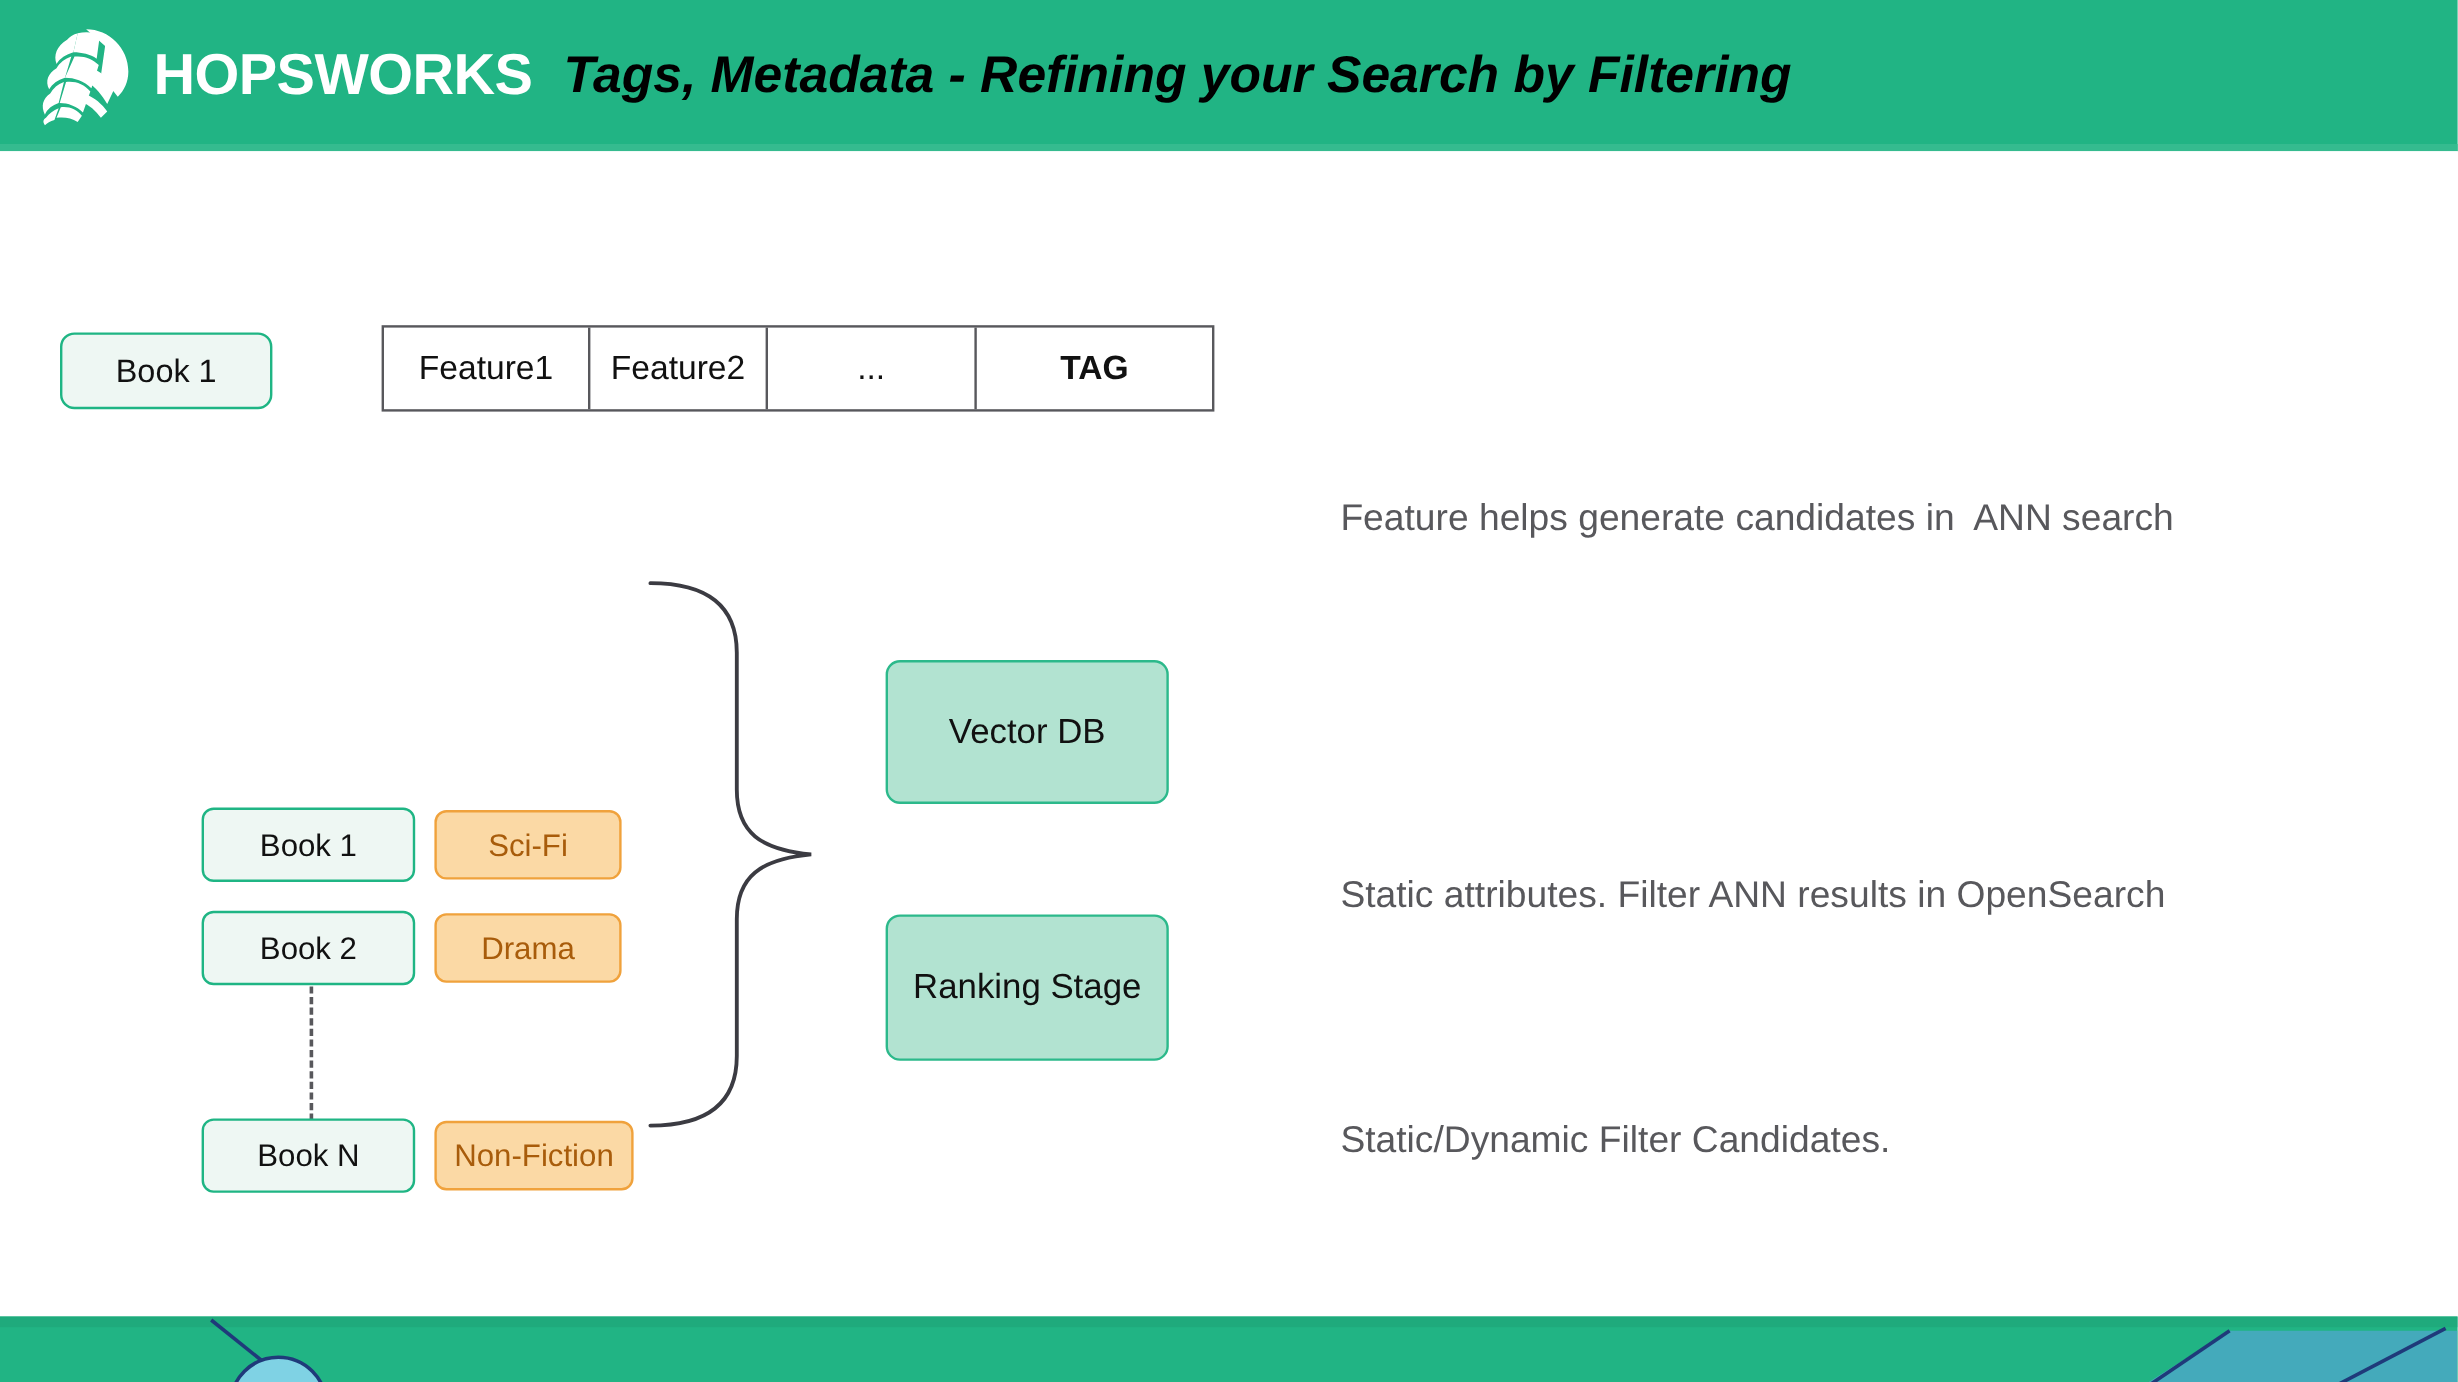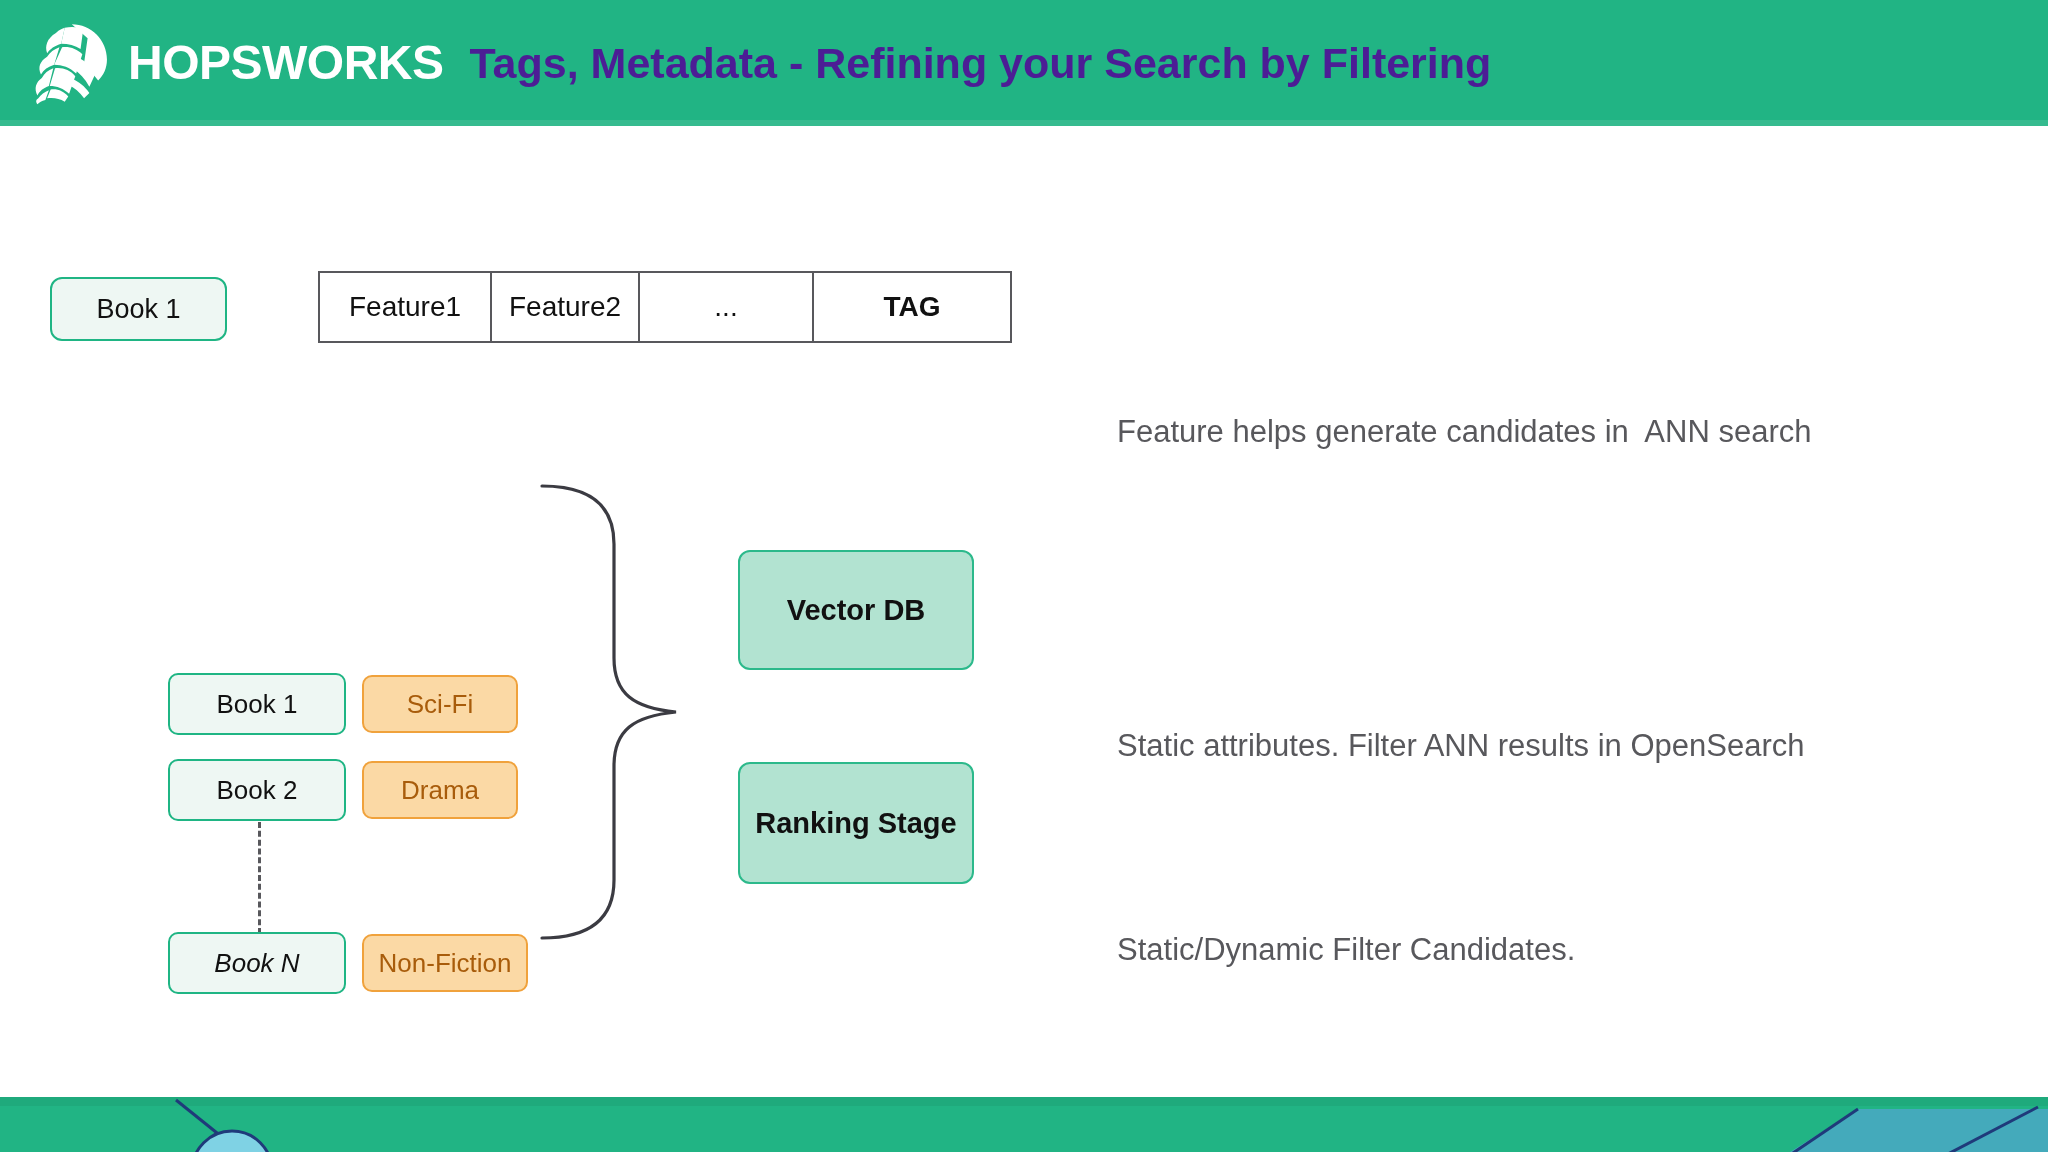--- a/index.html
+++ b/index.html
@@ -43,23 +43,24 @@
     margin-left: 14px;
     color: #ffffff;
     font-size: 48px;
     font-weight: bold;
     letter-spacing: -0.5px;
     white-space: nowrap;
     line-height: 1;
   }
   .header-title {
     margin-left: 26px;
-    color: #4c1d95;
+    color: #000000;
     font-size: 43px;
     font-weight: bold;
+    font-style: italic;
     white-space: nowrap;
     line-height: 1;
   }
 
   
   .canvas {
     position: absolute;
     left: 0; top: 126px;
     width: 2048px;
     height: 971px;
@@ -98,21 +99,21 @@
     font-size: 26px;
   }
 
   
   .stage-box {
     background: #b2e3d1;
     border: 2px solid #2cb98b;
     border-radius: 12px;
     color: #111111;
     font-size: 29px;
-    font-weight: bold;
+    font-weight: normal;
   }
 
   
   .feature-table {
     position: absolute;
     left: 318px;
     top: 271px;
     height: 72px;
     display: flex;
     border: 2px solid #58585c;
@@ -223,21 +224,21 @@
 
   <div class="node book-pill" style="left:168px; top:633px; width:178px; height:62px;">
     <span>Book 2</span>
   </div>
   <div class="node tag-pill" style="left:362px; top:635px; width:156px; height:58px;">
     <span>Drama</span>
   </div>
 
   <div class="dash-connector" style="left:258px; top:696px; height:112px;"></div>
 
-  <div class="node book-pill" style="left:168px; top:806px; width:178px; height:62px;font-style:italic;">
+  <div class="node book-pill" style="left:168px; top:806px; width:178px; height:62px;">
     <span>Book N</span>
   </div>
   <div class="node tag-pill" style="left:362px; top:808px; width:166px; height:58px;">
     <span>Non-Fiction</span>
   </div>
 
   <svg class="brace" style="left:530px; top:356px; width:160px; height:460px;" viewBox="0 0 160 460" fill="none">
     <path d="M12 4 C58 4 84 22 84 62 L84 176 C84 212 104 226 146 230
              C104 234 84 248 84 284 L84 398 C84 438 58 456 12 456" stroke="#3b3b42" stroke-width="3.2" stroke-linecap="round" fill="none"></path>
   </svg>

